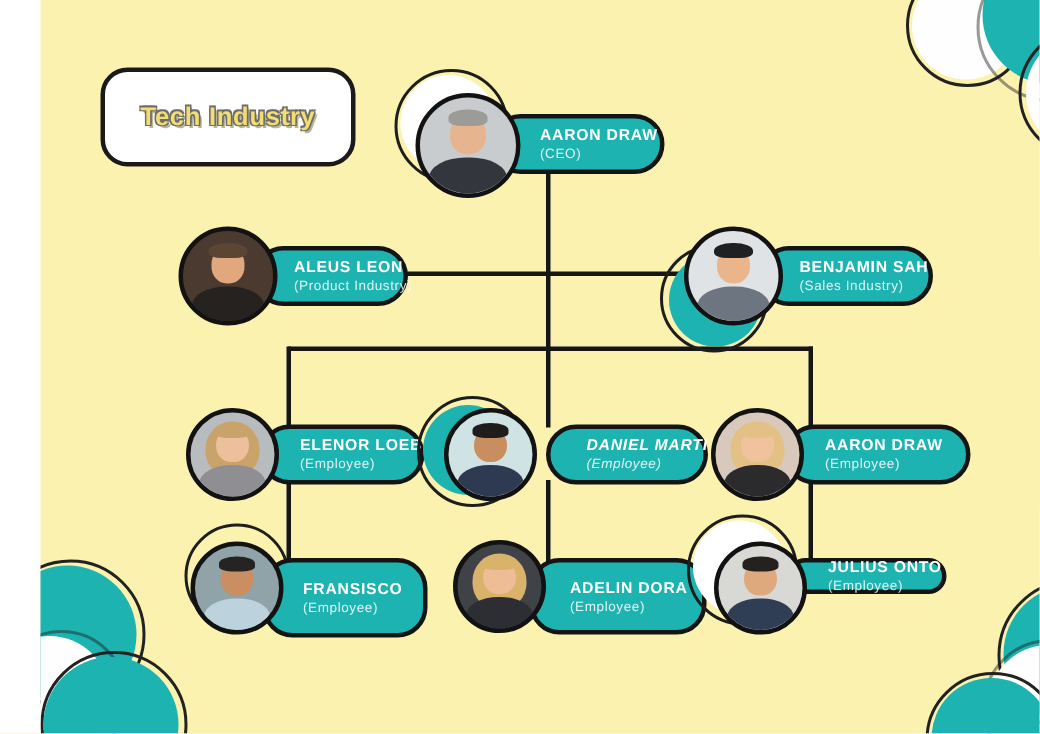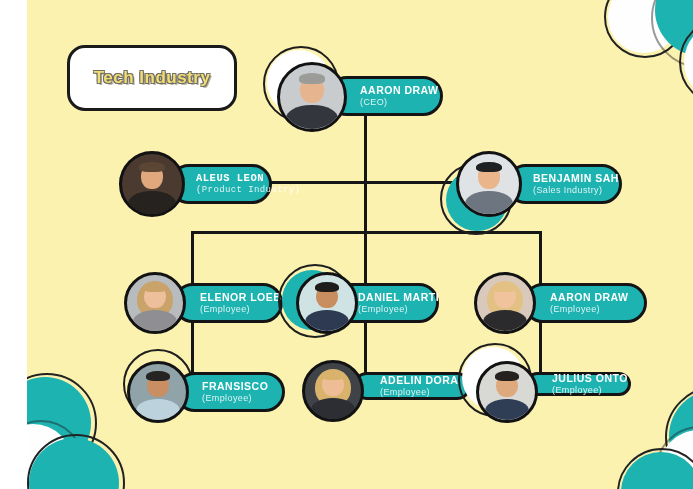--- a/index.html
+++ b/index.html
@@ -49,27 +49,27 @@
     background:var(--bg,#ccc);overflow:hidden;z-index:4;
   }
   .avatar i{position:absolute;display:block;}
   .avatar .hr{display:none;}
   .avatar.long .hr{display:block;left:18%;top:10%;width:64%;height:66%;background:var(--hair);border-radius:50% 50% 46% 46%;z-index:1;}
   .avatar .bd{left:10%;top:62%;width:80%;height:44%;background:var(--suit);border-radius:48% 48% 0 0;z-index:2;}
   .avatar .hd{left:31%;top:17%;width:38%;height:42%;background:var(--skin);border-radius:50% 50% 46% 46%;z-index:3;}
   .avatar .fr{left:29%;top:13%;width:42%;height:17%;background:var(--hair);border-radius:50% 50% 35% 35%;z-index:4;}
   
   .n1{left:250px;top:62px;}  .n1 .avatar{width:70px;height:70px;}  .n1 .badge{left:50px;top:14px;width:116px;height:40px;padding-left:30px;}
-  .n2{left:92px;top:151px;}  .n2 .avatar{width:66px;height:66px;}  .n2 .badge{left:50px;top:13px;width:103px;height:40px;padding-left:24px;font-family:Liberation Mono, monospace;}
+  .n2{left:92px;top:151px;}  .n2 .avatar{width:66px;height:66px;}  .n2 .badge{left:50px;top:13px;width:103px;height:40px;padding-left:24px;}
   .n3{left:429px;top:151px;} .n3 .avatar{width:66px;height:66px;}  .n3 .badge{left:50px;top:13px;width:116px;height:40px;padding-left:24px;}
   .n4{left:97px;top:272px;}  .n4 .avatar{width:62px;height:62px;}  .n4 .badge{left:49px;top:11px;width:110px;height:40px;padding-left:24px;}
-  .n5{left:269px;top:272px;} .n5 .avatar{width:62px;height:62px;}  .n5 .badge{left:35px;top:11px;width:108px;height:40px;padding-left:24px;}
+  .n5{left:269px;top:272px;} .n5 .avatar{width:62px;height:62px;}  .n5 .badge{left:68px;top:11px;width:108px;height:40px;padding-left:24px;font-style:italic;}
   .n6{left:447px;top:272px;} .n6 .avatar{width:62px;height:62px;}  .n6 .badge{left:49px;top:11px;width:124px;height:40px;padding-left:24px;}
-  .n7{left:100px;top:361px;} .n7 .avatar{width:62px;height:62px;}  .n7 .badge{left:48px;top:11px;width:110px;height:40px;padding-left:24px;justify-content:center;}
-  .n8{left:275px;top:360px;} .n8 .avatar{width:62px;height:62px;}  .n8 .badge{left:51px;top:12px;width:118px;height:28px;padding-left:24px;}
+  .n7{left:100px;top:361px;} .n7 .avatar{width:62px;height:62px;}  .n7 .badge{left:48px;top:11px;width:110px;height:53px;padding-left:24px;justify-content:center;}
+  .n8{left:275px;top:360px;} .n8 .avatar{width:62px;height:62px;}  .n8 .badge{left:51px;top:12px;width:118px;height:51px;padding-left:24px;}
   .n9{left:449px;top:361px;} .n9 .avatar{width:62px;height:62px;}  .n9 .badge{left:49px;top:11px;width:106px;height:24px;padding-left:24px;}
   
   .bdeco{position:absolute;border-radius:50%;z-index:2;}
   .bdeco.teal{background:#1CB3B1;}
   .bdeco.white{background:#fff;}
   .bdeco.outline{background:transparent;border:2px solid #1e1e1e;}
 </style>
 </head>
 <body>
 

